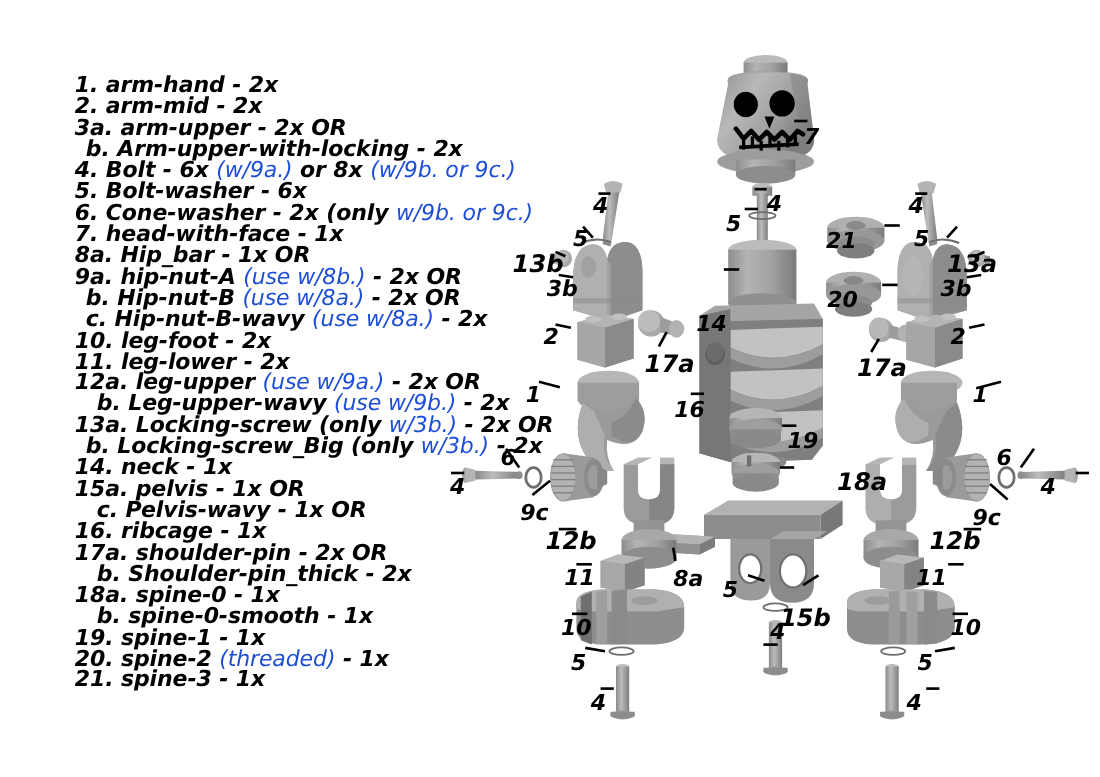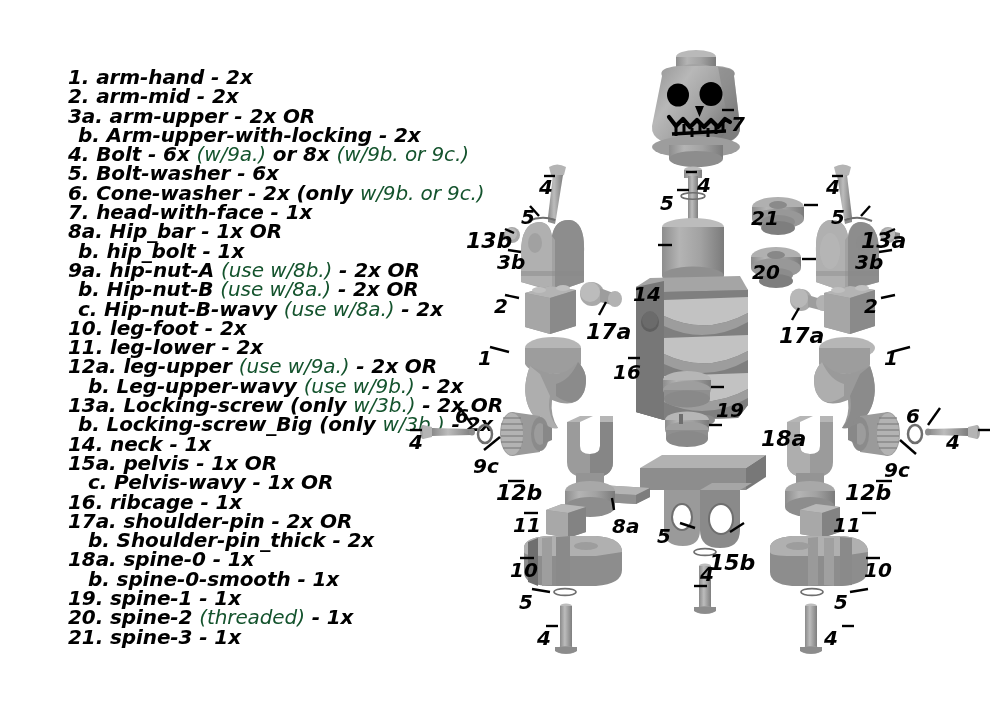--- a/index.html
+++ b/index.html
@@ -30,21 +30,21 @@
     line-height: 19.3px;
     color: #000000;
     white-space: nowrap;
     letter-spacing: -0.1px;
   }
   .part-line.indent1 { padding-left: 10px; }
   .part-line.indent2 { padding-left: 20px; }
   .part-line .note {
     font-weight: normal;
     font-style: italic;
-    color: #14532d;
+    color: #1d4ed8;
   }
 
   
   #diagram {
     position: absolute;
     left: 400px;
     top: 0;
     width: 600px;
     height: 706px;
   }
@@ -69,21 +69,20 @@
 <div id="parts-list">
     <div class="part-line"><span>1. arm-hand - 2x</span></div>
     <div class="part-line"><span>2. arm-mid - 2x</span></div>
     <div class="part-line"><span>3a. arm-upper - 2x OR</span></div>
     <div class="part-line indent1"><span>b. Arm-upper-with-locking - 2x</span></div>
     <div class="part-line"><span>4. Bolt - 6x </span><span class="note">(w/9a.)</span><span> or 8x </span><span class="note">(w/9b. or 9c.)</span></div>
     <div class="part-line"><span>5. Bolt-washer - 6x</span></div>
     <div class="part-line"><span>6. Cone-washer - 2x (only </span><span class="note">w/9b. or 9c.)</span></div>
     <div class="part-line"><span>7. head-with-face - 1x</span></div>
     <div class="part-line"><span>8a. Hip_bar - 1x OR</span></div>
-    <div class="part-line indent1"><span>b. hip_bolt - 1x</span></div>
     <div class="part-line"><span>9a. hip-nut-A </span><span class="note">(use w/8b.)</span><span> - 2x OR</span></div>
     <div class="part-line indent1"><span>b. Hip-nut-B </span><span class="note">(use w/8a.)</span><span> - 2x OR</span></div>
     <div class="part-line indent1"><span>c. Hip-nut-B-wavy </span><span class="note">(use w/8a.)</span><span> - 2x</span></div>
     <div class="part-line"><span>10. leg-foot - 2x</span></div>
     <div class="part-line"><span>11. leg-lower - 2x</span></div>
     <div class="part-line"><span>12a. leg-upper </span><span class="note">(use w/9a.)</span><span> - 2x OR</span></div>
     <div class="part-line indent2"><span>b. Leg-upper-wavy </span><span class="note">(use w/9b.)</span><span> - 2x</span></div>
     <div class="part-line"><span>13a. Locking-screw (only </span><span class="note">w/3b.)</span><span> - 2x OR</span></div>
     <div class="part-line indent1"><span>b. Locking-screw_Big (only </span><span class="note">w/3b.)</span><span> - 2x</span></div>
     <div class="part-line"><span>14. neck - 1x</span></div>
@@ -556,21 +555,21 @@
   </svg>
 </div>
 
 <div class="callout" style="left: 731px; top: 114px;">7</div>
 <div class="callout" style="left: 697px; top: 175px;">4</div>
 <div class="callout" style="left: 660px; top: 193px;">5</div>
 <div class="callout" style="left: 633px; top: 249px; margin-top: 35px;">14</div>
 <div class="callout" style="left: 751px; top: 208px;">21</div>
 <div class="callout" style="left: 752px; top: 262px;">20</div>
 <div class="callout" style="left: 613px; top: 362px; text-align: center;">16</div>
-<div class="callout" style="left: 716px; top: 390px; margin-top: 10px;">19</div>
+<div class="callout" style="left: 716px; top: 390px;">19</div>
 <div class="callout lbl-sm" style="left: 717px; top: 428px; margin-left: 44px;">18a</div>
 <div class="callout lbl-sm" style="left: 709px; top: 524px; margin-top: 28px;">15b</div>
 <div class="callout" style="left: 657px; top: 526px;">5</div>
 <div class="callout" style="left: 700px; top: 564px;">4</div>
 <div class="callout" style="left: 612px; top: 516px;">8a</div>
 <div class="callout lbl-sm" style="left: 586px; top: 321px;">17a</div>
 <div class="callout lbl-sm" style="left: 779px; top: 325px;">17a</div>
 <div class="callout" style="left: 539px; top: 177px;">4</div>
 <div class="callout" style="left: 521px; top: 207px;">5</div>
 <div class="callout lbl-sm" style="left: 466px; top: 230px;">13b</div>

